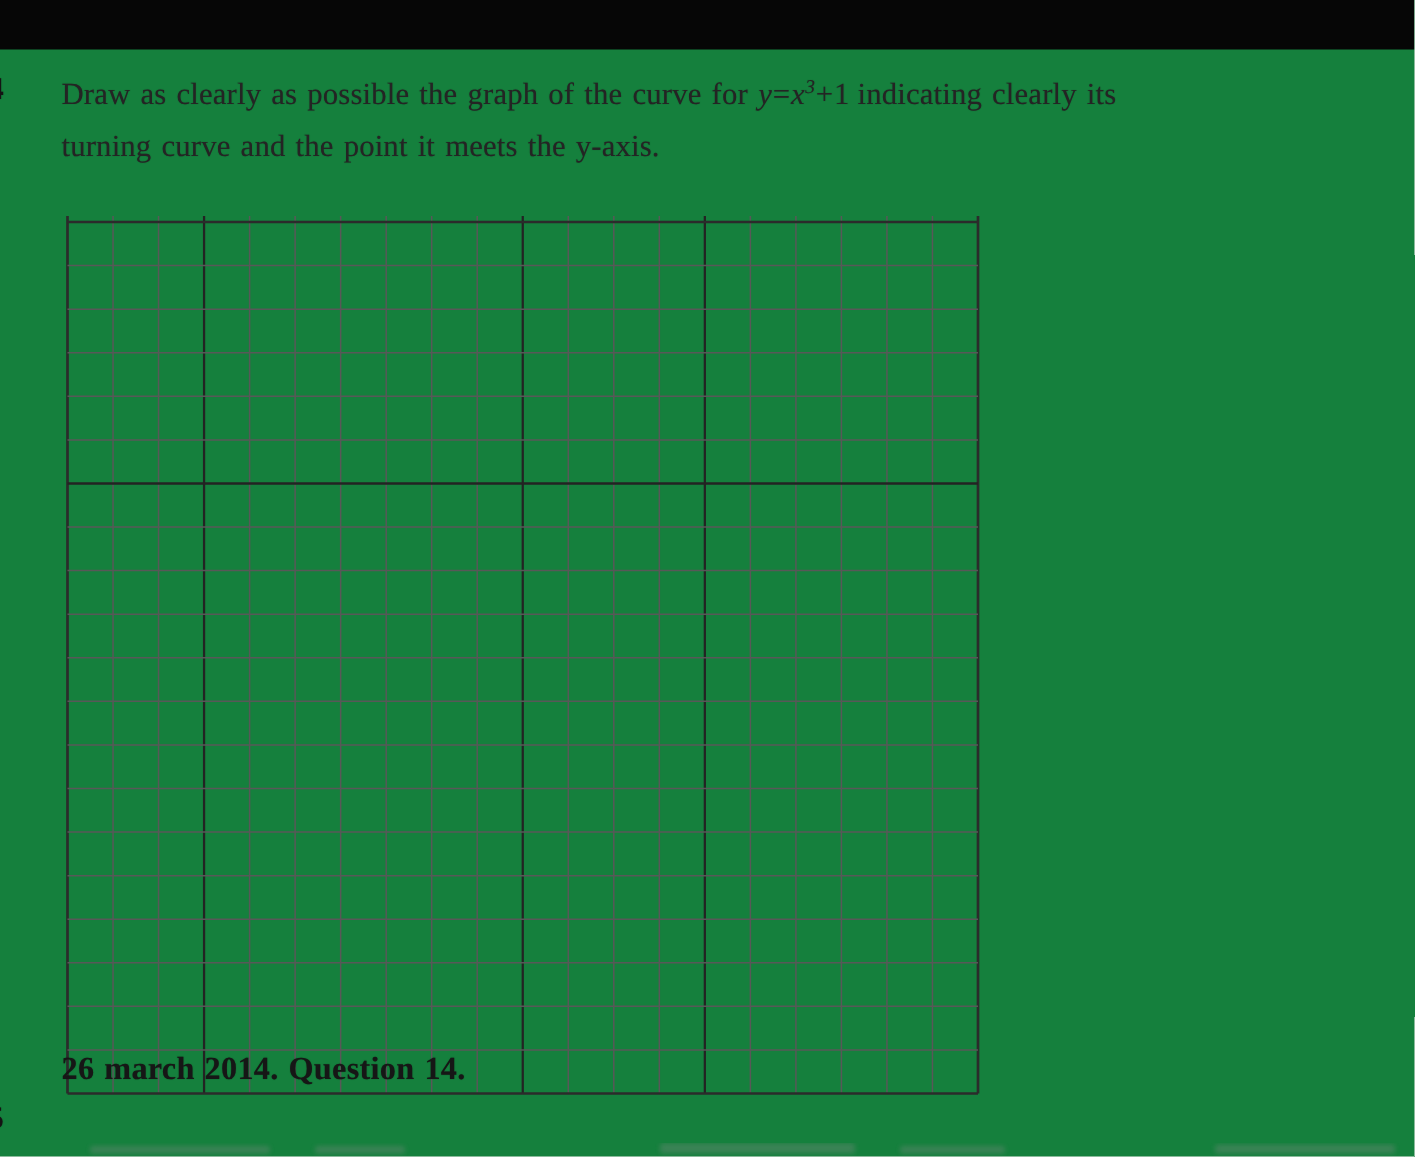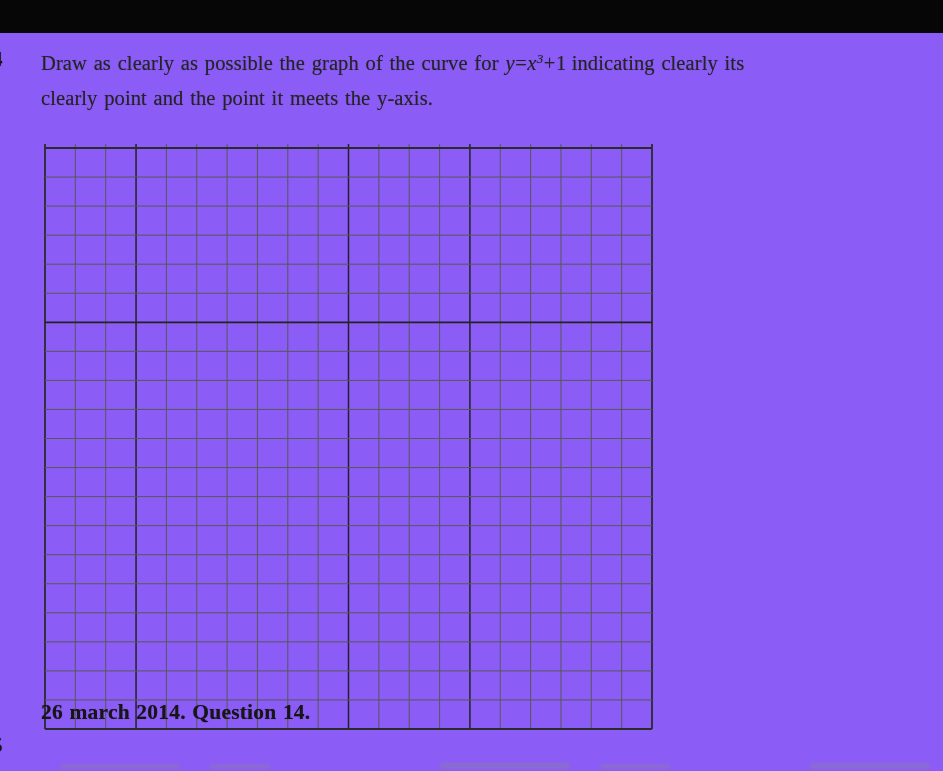--- a/index.html
+++ b/index.html
@@ -89,29 +89,29 @@
   }
   .cutoff-strip .f1 { left: 60px;  width: 120px; height: 5px; }
   .cutoff-strip .f2 { left: 210px; width: 60px;  height: 5px; }
   .cutoff-strip .f3 { left: 440px; width: 130px; height: 7px; top: 0; }
   .cutoff-strip .f4 { left: 600px; width: 70px;  height: 5px; }
   .cutoff-strip .f5 { left: 810px; width: 120px; height: 6px; top: 1px; }
 </style>
 </head>
 <body>
 
-<div class="page" style="background: #8b5cf6; padding-left: 36px;">
+<div class="page" style="background: #15803d; padding-left: 36px;">
 
   <div class="top-bar" style="background: rgb(6, 6, 6);"></div>
 
   <div class="margin-num q-top">4</div>
 
   <div class="question">
     <div class="line"><span>Draw as clearly as possible the graph of the curve for</span><span class="eq"><span>y</span><span class="upright">=</span><span>x</span><sup>3</sup><span class="upright">+1</span></span><span>indicating clearly its</span></div>
-    <div class="line">clearly point and the point it meets the y-axis.</div>
+    <div class="line">turning curve and the point it meets the y-axis.</div>
   </div>
 
   <div class="grid-wrap">
     <svg width="607" height="581" viewBox="0 0 607 581" xmlns="http://www.w3.org/2000/svg">
         <line x1="0" y1="-4" x2="0" y2="581" stroke="#2b2b2b" stroke-width="1.8"></line>
         <line x1="30.35" y1="-4" x2="30.35" y2="581" stroke="#585858" stroke-width="1"></line>
         <line x1="60.7" y1="-4" x2="60.7" y2="581" stroke="#585858" stroke-width="1"></line>
         <line x1="91.05" y1="-4" x2="91.05" y2="581" stroke="#232323" stroke-width="1.5"></line>
         <line x1="121.4" y1="-4" x2="121.4" y2="581" stroke="#585858" stroke-width="1"></line>
         <line x1="151.75" y1="-4" x2="151.75" y2="581" stroke="#585858" stroke-width="1"></line>

